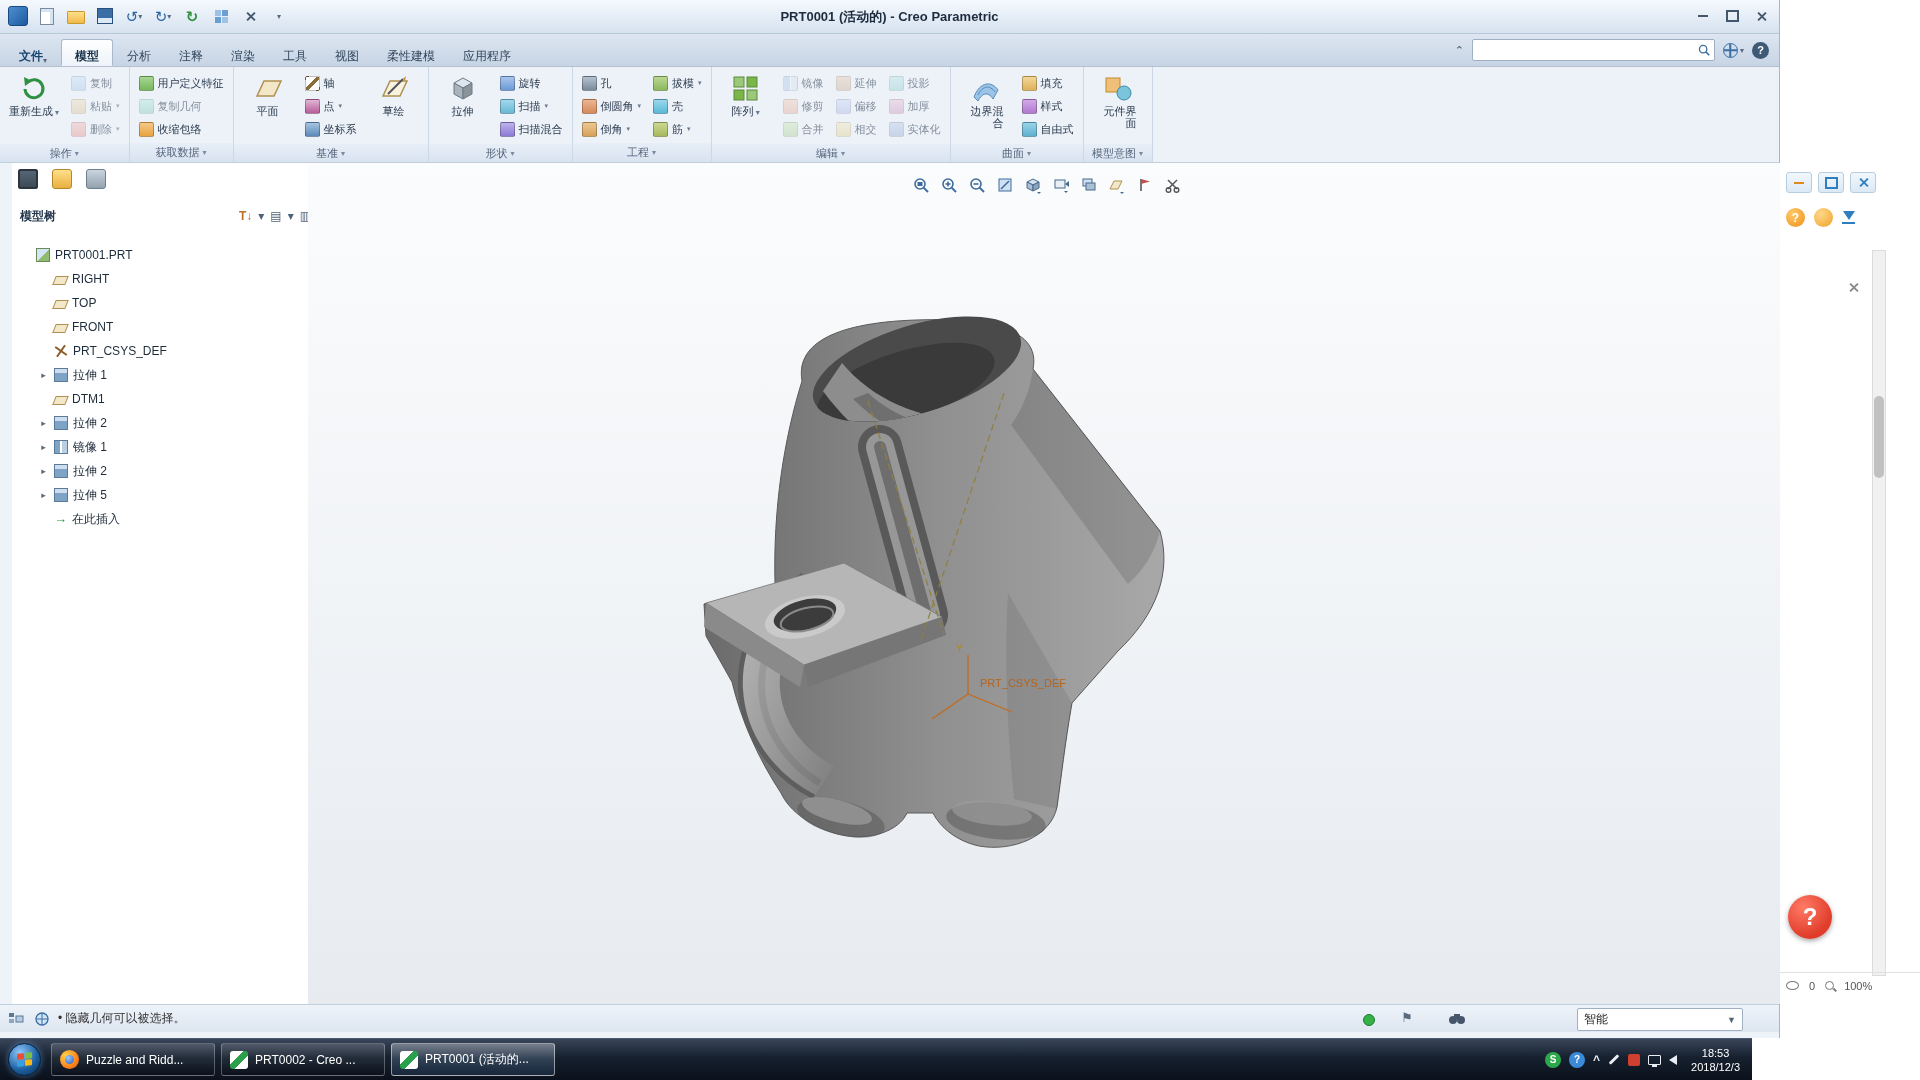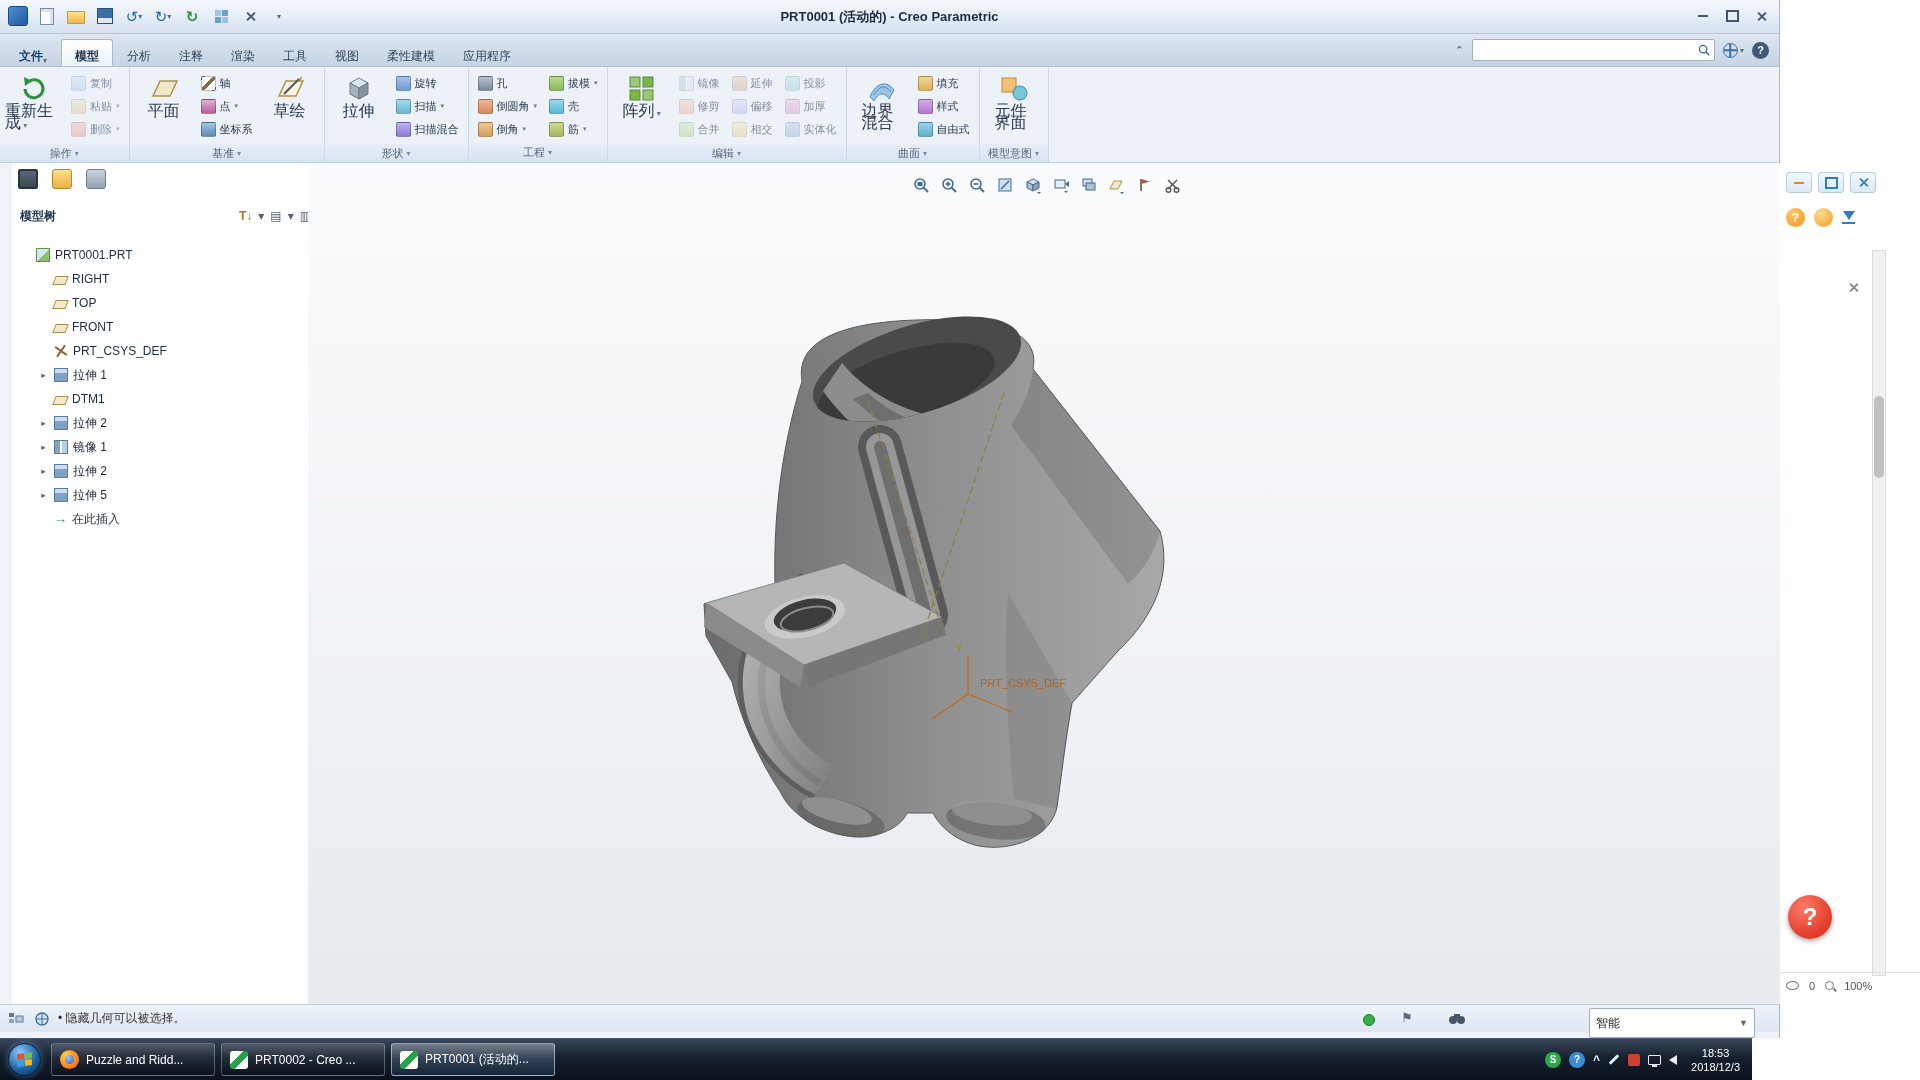--- a/index.html
+++ b/index.html
@@ -54,21 +54,21 @@
   .globe::after{content:"";position:absolute;top:50%;left:0;height:1.5px;width:100%;background:#3b6ea5;transform:translateY(-50%)}
 
   
   .ribbon{position:absolute;left:0;top:67px;width:100%;height:96px;background:#edf2f9;border-bottom:1px solid #c2cfdd;box-sizing:border-box;display:flex}
   .rgroup{display:flex;flex-direction:column;border-right:1px solid #ccd8e6}
   .rbody{height:77px;display:flex;align-items:flex-start;padding:3px 5px;gap:4px;box-sizing:border-box}
   .glabel{height:19px;display:flex;align-items:center;justify-content:center;gap:3px;font-size:11px;color:#54657c;
     background:linear-gradient(#e7eef7,#d8e3f0)}
   .glabel::after{content:"▾";font-size:8px;color:#7a8aa0}
   .bigbtn{width:58px;min-height:70px;display:flex;flex-direction:column;align-items:center;gap:2px;padding-top:3px;border-radius:3px}
-  .blabel{font-size:16px;color:#2b3b4e;text-align:left;line-height:12px}
+  .blabel{font-size:11px;color:#2b3b4e;text-align:right;line-height:12px}
   .blabel.car::after{content:" ▾";font-size:8px;color:#6a7a8e}
   .wrap2{width:38px}
   .scol{display:flex;flex-direction:column;gap:1px;padding-top:2px}
   .sb{height:22px;display:flex;align-items:center;gap:4px;padding:0 4px;border-radius:2px;font-size:11px;color:#2b3b4e;white-space:nowrap}
   .sb.car::after{content:"▾";font-size:7px;color:#6a7a8e}
   .sb.dim,.sb.dim .ic{opacity:.55}
   .ic{width:15px;height:15px;flex:none;border-radius:2px;border:1px solid rgba(0,0,0,.25);box-sizing:border-box}
   .ic-copy{background:linear-gradient(#bcd6ee,#87b7e8)} .ic-paste{background:linear-gradient(#e8d2a0,#d6b06a)}
   .ic-del{background:linear-gradient(#f0a098,#e06a5a)} .ic-udf{background:linear-gradient(#a8d694,#76b85c)}
   .ic-cgeom{background:linear-gradient(#9adccc,#5cb8a8)} .ic-shrink{background:linear-gradient(#f4c98a,#e8a33d)}
@@ -122,21 +122,21 @@
   .model-svg{position:absolute;left:0;top:0;width:1472px;height:841px}
 
   
   .statusbar{position:absolute;left:0;top:1004px;width:100%;height:28px;background:linear-gradient(#eef3f9,#dde6f1);
     border-top:1px solid #c2cfdd;box-sizing:border-box;display:flex;align-items:center;padding-left:6px}
   .sbi{width:20px;height:20px;margin-right:6px;display:flex;align-items:center;justify-content:center}
   .sb-msg{margin-left:0;color:#333}
   .sb-dot{position:absolute;right:404px;top:9px;width:10px;height:10px;border-radius:50%;background:#35b14a;border:1px solid #1f7a30}
   .sb-flag{position:absolute;right:366px;top:5px;color:#5a6b80;font-size:13px}
   .sb-bino{position:absolute;right:312px;top:4px}
-  .filtersel{position:absolute;right:24px;top:3px;width:166px;height:30px;background:#fff;border:1px solid #9fb0c2;border-radius:2px;
+  .filtersel{position:absolute;right:36px;top:3px;width:166px;height:23px;background:#fff;border:1px solid #9fb0c2;border-radius:2px;
     display:flex;align-items:center;justify-content:space-between;padding:0 6px;box-sizing:border-box;color:#222}
   .filtersel .dd{color:#55667c;font-size:9px}
 
   
   #sidewin{position:absolute;left:1780px;top:0;width:140px;height:1038px;background:#fff}
   .sw-controls{position:absolute;left:6px;top:172px;display:flex;gap:6px}
   .swc{width:26px;height:21px;border-radius:3px;background:linear-gradient(#f2f7fc,#dbe9f6);border:1px solid #b7cde0;
     display:flex;align-items:center;justify-content:center;box-sizing:border-box}
   .swc .bar-min{background:#e08a1e}
   .swc .box-max{border-color:#2f7fc0}
@@ -300,20 +300,41 @@
               <span class="ic ic-del"></span>
               <span>删除</span>
             </div>
         </div>
       </div>
       <div class="glabel">
           <span>操作</span>
         </div>
     </div>
 
+    <div class="rgroup">
+      <div class="rbody">
+        <div class="scol">
+          <div class="sb">
+              <span class="ic ic-udf"></span>
+              <span>用户定义特征</span>
+            </div>
+          <div class="sb dim">
+              <span class="ic ic-cgeom"></span>
+              <span>复制几何</span>
+            </div>
+          <div class="sb">
+              <span class="ic ic-shrink"></span>
+              <span>收缩包络</span>
+            </div>
+        </div>
+      </div>
+      <div class="glabel">
+          <span>获取数据</span>
+        </div>
+    </div>
 
     <div class="rgroup">
       <div class="rbody">
         <div class="bigbtn">
           <svg width="30" height="30" viewBox="0 0 30 30">
             <polygon points="4,23 11,8 28,8 21,23" fill="#f3e7c9" stroke="#b09050" stroke-width="1.5"></polygon>
           </svg>
           <span class="blabel">平面</span>
         </div>
         <div class="scol">

